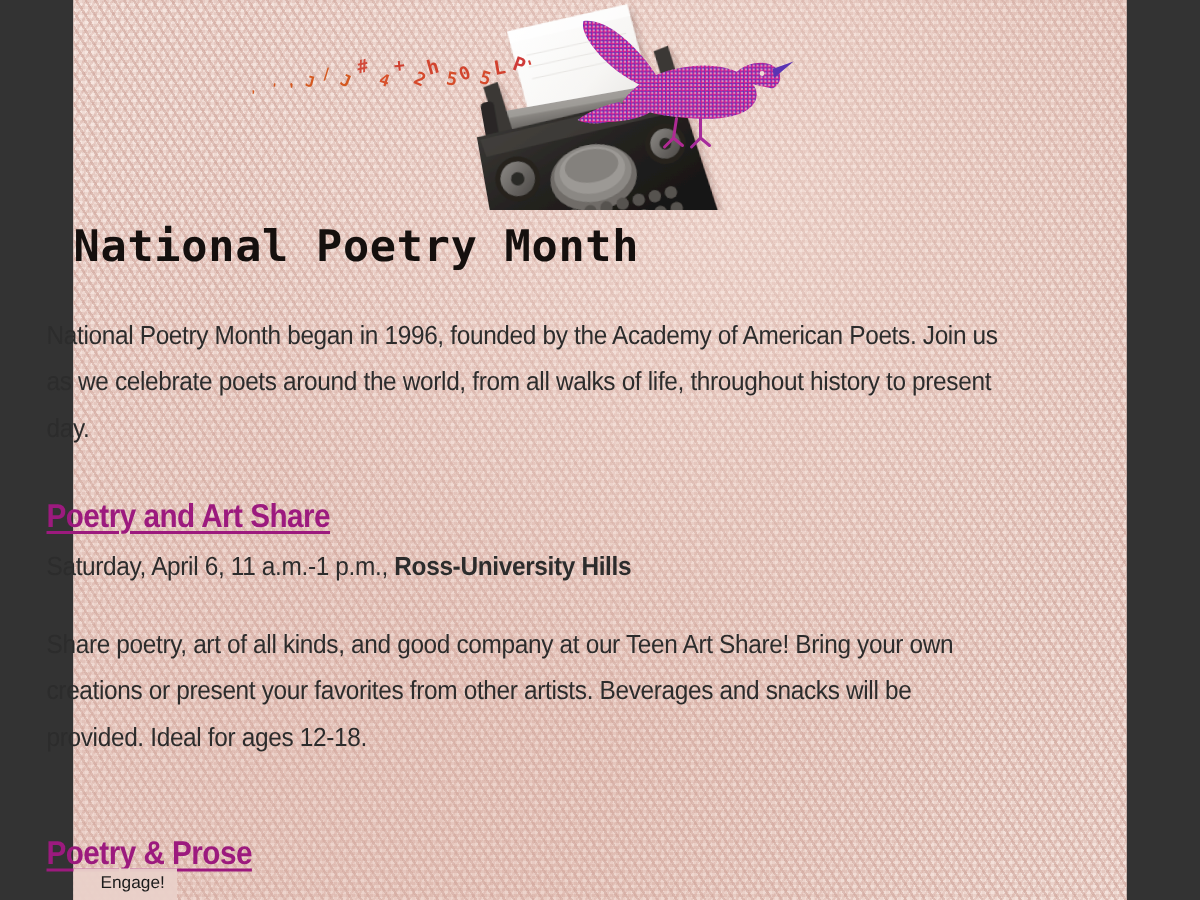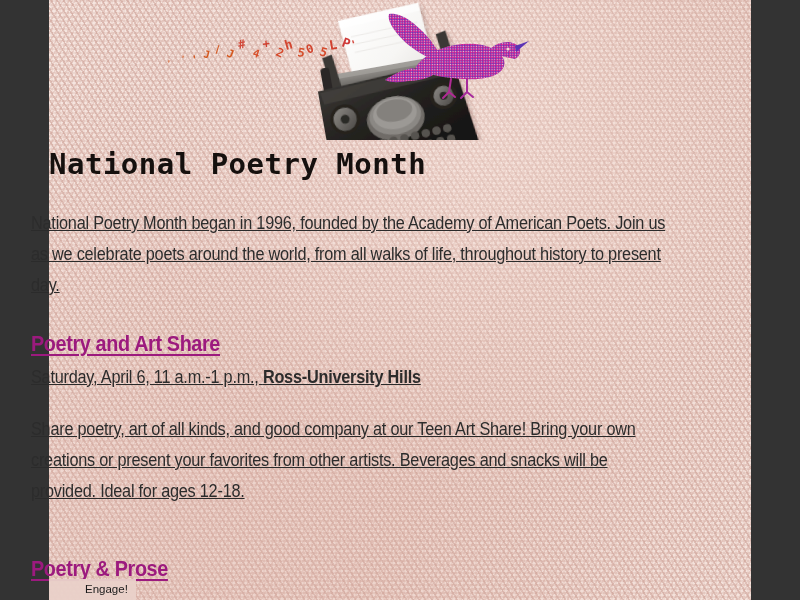--- a/index.html
+++ b/index.html
@@ -95,21 +95,20 @@
   }
 
   
   #article {
     position: absolute;
     left: 31px;
     top: 208px;
     width: 642px;
     z-index: 4;
     color: #2b2b2b;
-    text-decoration: underline;
   }
 
   .para {
     font-family: "Liberation Sans", sans-serif;
     font-size: 17.5px;
     line-height: 31px;
     letter-spacing: -0.25px;
     color: #2c2c2c;
     margin: 0 0 0 0;
     transform: scaleX(0.93);
@@ -165,21 +164,21 @@
     white-space: nowrap;
     cursor: pointer;
   }
 
   
   #statusbar {
     position: absolute;
     left: 49px;
     bottom: 0;
     z-index: 9;
-    padding: 3px 8px 4px 36px;
+    padding: 3px 8px 4px 18px;
     font-family: "Liberation Sans", sans-serif;
     font-size: 11.5px;
     line-height: 14px;
     color: #1b1b1b;
     background: rgba(233,208,201,0.96);
     white-space: nowrap;
     margin-top: 26px;
   }
 </style>
 </head>

